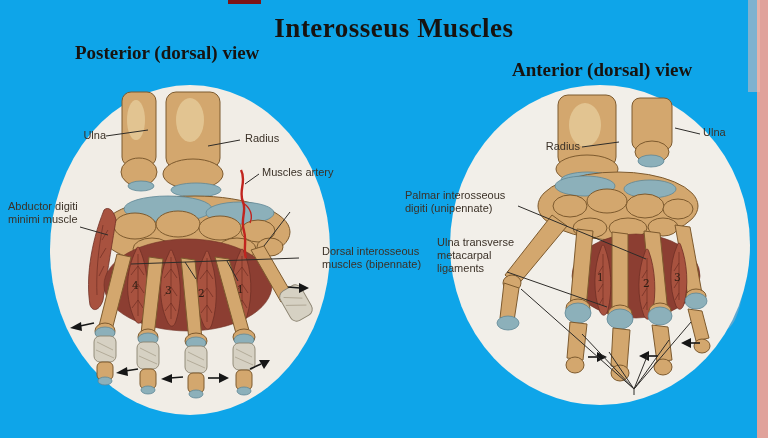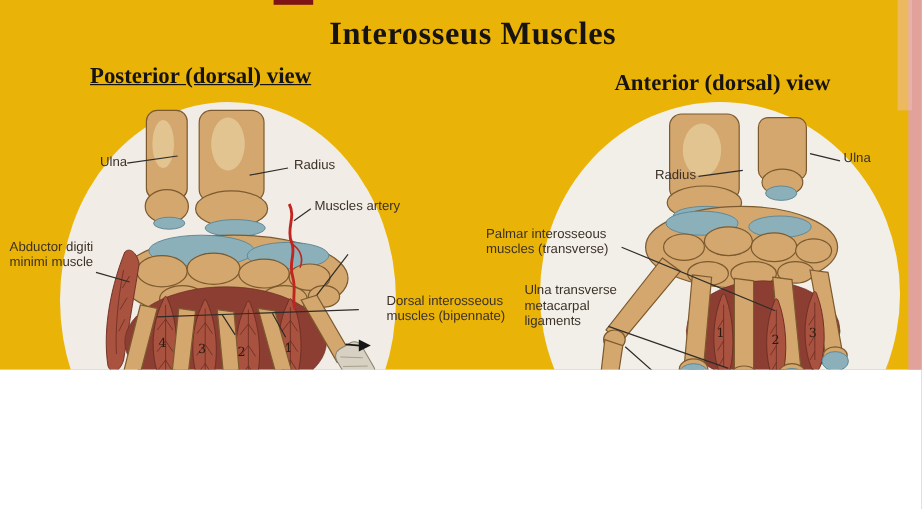--- a/index.html
+++ b/index.html
@@ -1,16 +1,16 @@
 <!DOCTYPE html>
 <html><head>
 <meta charset="utf-8">
 <style>
   html,body{margin:0;padding:0;}
-  #page{position:relative;width:768px;height:308px;background:#eab308;overflow:hidden;
+  #page{position:relative;width:768px;height:438px;background:#0ea5e9;overflow:hidden;
         font-family:"Liberation Sans",sans-serif;}
   #fig{position:absolute;left:0;top:0;z-index:1;}
   .txt{position:absolute;z-index:2;color:#3b3127;font-size:11px;line-height:13px;
        white-space:pre-line;}
   .title{position:absolute;z-index:2;width:100%;text-align:center;top:13px;
          font-family:"Liberation Serif",serif;font-weight:bold;font-size:27px;
          color:#171310;text-indent:20px;letter-spacing:.5px;}
   .vhead{position:absolute;z-index:2;font-family:"Liberation Serif",serif;
          font-weight:bold;font-size:19px;color:#171310;}
   .r{text-align:right;}
@@ -28,21 +28,21 @@
   .ahead{fill:#161616;stroke:none;}
   .num{font-family:"DejaVu Serif",serif;font-size:10.5px;fill:#2b1c12;}
   .artery{fill:none;stroke:#c1251f;}
 </style>
 </head>
 <body>
 
 <div id="page">
 
   <div class="title">Interosseus Muscles</div>
-  <div class="vhead" style="left:75px;top:53px;text-decoration:underline;">Posterior (dorsal) view</div>
+  <div class="vhead" style="left:75px;top:42px;">Posterior (dorsal) view</div>
   <div class="vhead" style="left:512px;top:59px;">Anterior (dorsal) view</div>
 
   <svg id="fig" width="768" height="438" viewBox="0 0 768 438">
 
     <g>
       <rect x="228" y="0" width="33" height="4" fill="#7e1416"></rect>
       <rect x="757" y="0" width="11" height="438" fill="#e0a29b"></rect>
       <rect x="748" y="0" width="12" height="92" fill="#eec0b8" opacity=".5"></rect>
       <ellipse cx="724" cy="252" rx="22" ry="78" fill="#eab3a8" opacity=".35"></ellipse>
     </g>
@@ -283,18 +283,18 @@
   <div class="txt" style="left:245px;top:132px;">Radius</div>
   <div class="txt" style="left:262px;top:166px;">Muscles artery</div>
   <div class="txt" style="left:8px;top:200px;">Abductor digiti
 minimi muscle</div>
   <div class="txt" style="left:302px;top:245px;margin-left:20px;">Dorsal interosseous
 muscles (bipennate)</div>
 
   <div class="txt r" style="left:490px;top:140px;width:90px;">Radius</div>
   <div class="txt" style="left:703px;top:126px;">Ulna</div>
   <div class="txt" style="left:405px;top:189px;">Palmar interosseous
-muscles (transverse)</div>
+digiti (unipennate)</div>
   <div class="txt" style="left:437px;top:236px;">Ulna transverse
 metacarpal
 ligaments</div>
 
 </div>
 
 </body></html>

